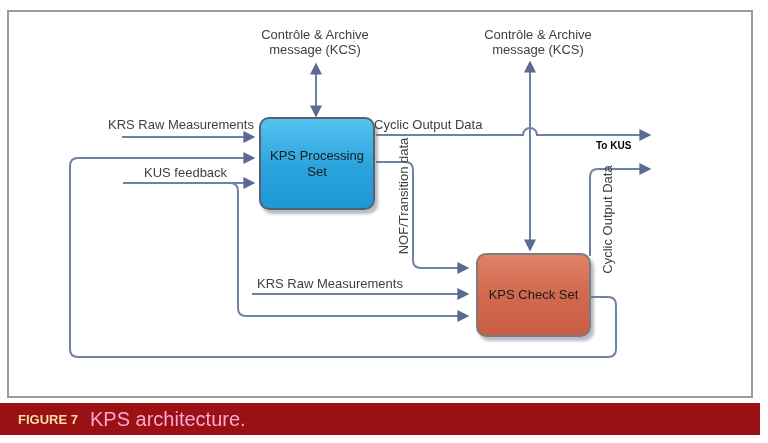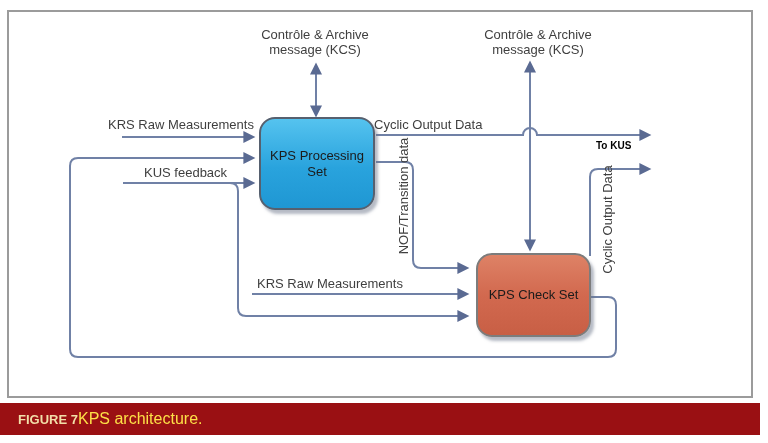--- a/index.html
+++ b/index.html
@@ -11,21 +11,21 @@
   .fig-border{
     position:absolute;left:7px;top:10px;width:746px;height:388px;
     border:2px solid #9b9b9b;background:#ffffff;box-sizing:border-box;
   }
   
   svg.wires{position:absolute;left:0;top:0;width:768px;height:443px;z-index:1;}
   svg.wires path.line{fill:none;stroke:var(--line,#7081a6);stroke-width:2;}
   svg.wires .ah{fill:var(--arrow,#5a6a92);}
   
   .pbox{
-    position:absolute;z-index:2;box-sizing:border-box;border-radius:16px;
+    position:absolute;z-index:2;box-sizing:border-box;border-radius:10px;
     display:flex;align-items:center;justify-content:center;text-align:center;
     font-size:13px;line-height:16px;color:#1b1b1b;
     box-shadow:3px 4px 3px rgba(110,120,140,.5);
   }
   .pbox.blue{
     left:259px;top:117px;width:116px;height:93px;
     border:2px solid #56606f;
     background:linear-gradient(180deg,#55c3ef 0%,var(--processing-box,#29a3dd) 55%,#1f97d3 100%);
   }
   .pbox.orange{
@@ -56,21 +56,21 @@
   .caption{
     position:absolute;left:0;top:403px;width:760px;height:32px;z-index:4;
     background:var(--caption-bar,#9a1013);
     display:flex;align-items:center;
   }
   .caption .tag{
     margin-left:18px;font-weight:bold;font-size:13px;letter-spacing:0px;
     color:var(--caption-label,#f2dfa9);white-space:nowrap;
   }
   .caption .txt{
-    font-size:16px;color:#fde047;white-space:nowrap;
+    margin-left:12px;font-size:20px;color:#f9a8d4;white-space:nowrap;
   }
 </style>
 </head>
 <body>
 
 <div id="stage">
 
   <div class="fig-border"></div>
 
   <svg class="wires" viewBox="0 0 768 443">

